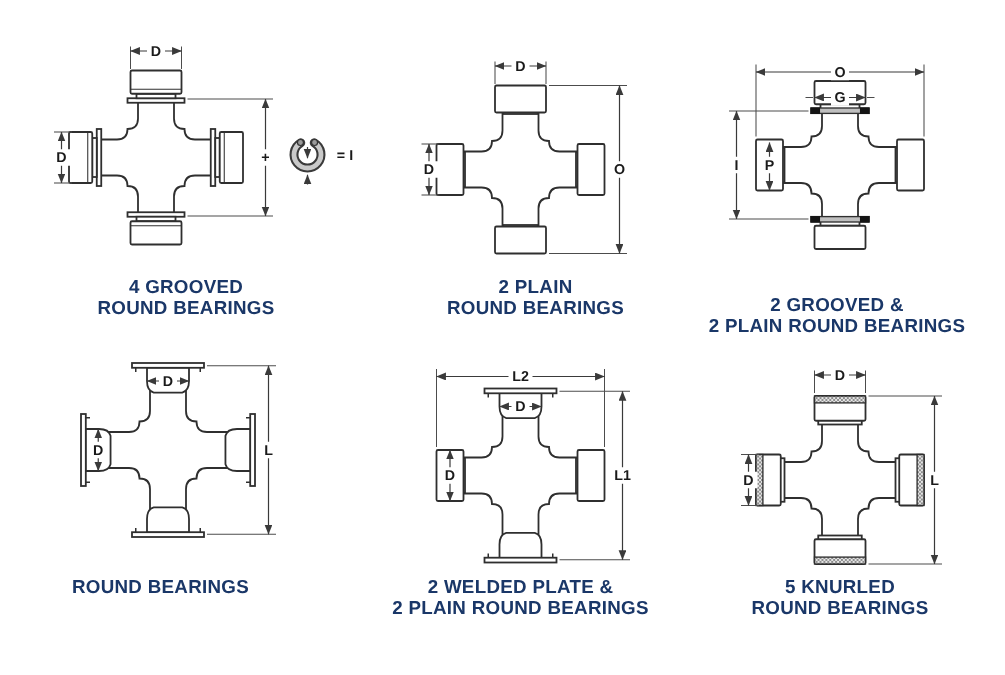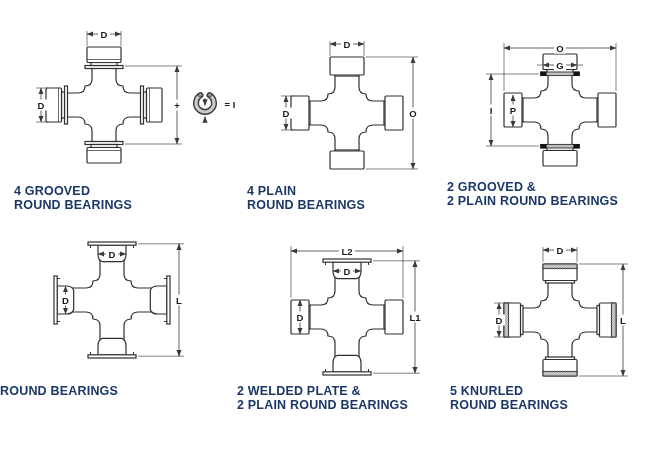--- a/index.html
+++ b/index.html
@@ -1,19 +1,19 @@
 <!DOCTYPE html>
 <html><head>
 <meta charset="utf-8">
 <style>
   html,body{margin:0;padding:0;background:#ffffff;}
   #stage{position:relative;width:670px;height:450px;background:#fff;overflow:hidden;
          font-family:"Liberation Sans",sans-serif;}
   .panel-svg{position:absolute;}
-  .caption{position:absolute;text-align:left;color:#1a3768;font-weight:700;
+  .caption{position:absolute;text-align:center;color:#1a3768;font-weight:700;
            font-size:12.5px;line-height:14px;letter-spacing:.2px;}
   .caption span{display:block;}
   
   .ln{fill:#ffffff;stroke:#2f2f2f;stroke-width:1.2;}
   .ln2{stroke:#2f2f2f;stroke-width:1;fill:none;}
   .thin{stroke:#2f2f2f;stroke-width:.7;fill:none;}
   .ext{stroke:#4c4c4c;stroke-width:.7;fill:none;}
   .dim{stroke:#3a3a3a;stroke-width:.8;fill:none;}
   .dlabel{font-family:"Liberation Sans",sans-serif;font-size:9.5px;font-weight:700;
           fill:#1a1a1a;text-anchor:middle;dominant-baseline:central;}
@@ -264,24 +264,24 @@
       <rect class="lblbg" x="167" y="84.5" width="12" height="11"></rect>
       <text class="dlabel" x="173" y="90.5">L</text>
     </g>
   </svg>
 
   <div class="caption" style="left:14px;top:184px;width:220px">
     <span>4 GROOVED</span>
     <span>ROUND BEARINGS</span>
   </div>
   <div class="caption" style="left:247px;top:184px;width:220px">
-    <span>4 PLAIN</span>
-    <span>ROUND BEARINGS</span>
-  </div>
-  <div class="caption" style="left:447px;top:180px;width:222px">
+    <span>2 PLAIN</span>
+    <span>ROUND BEARINGS</span>
+  </div>
+  <div class="caption" style="left:447px;top:196px;width:222px">
     <span>2 GROOVED &amp;</span>
     <span>2 PLAIN ROUND BEARINGS</span>
   </div>
   <div class="caption" style="left:0;top:384px;width:214px">
     <span>ROUND BEARINGS</span>
   </div>
   <div class="caption" style="left:237px;top:384px;width:220px">
     <span>2 WELDED PLATE &amp;</span>
     <span>2 PLAIN ROUND BEARINGS</span>
   </div>

